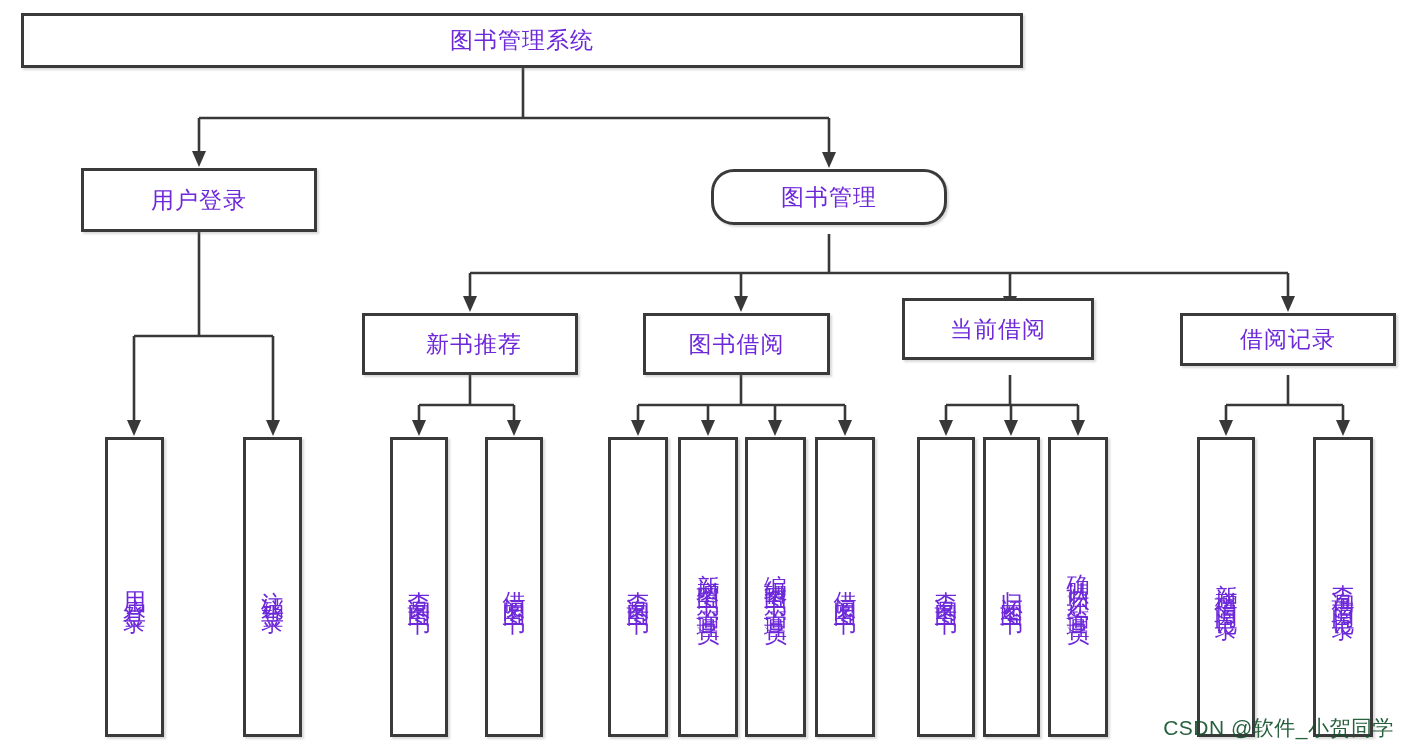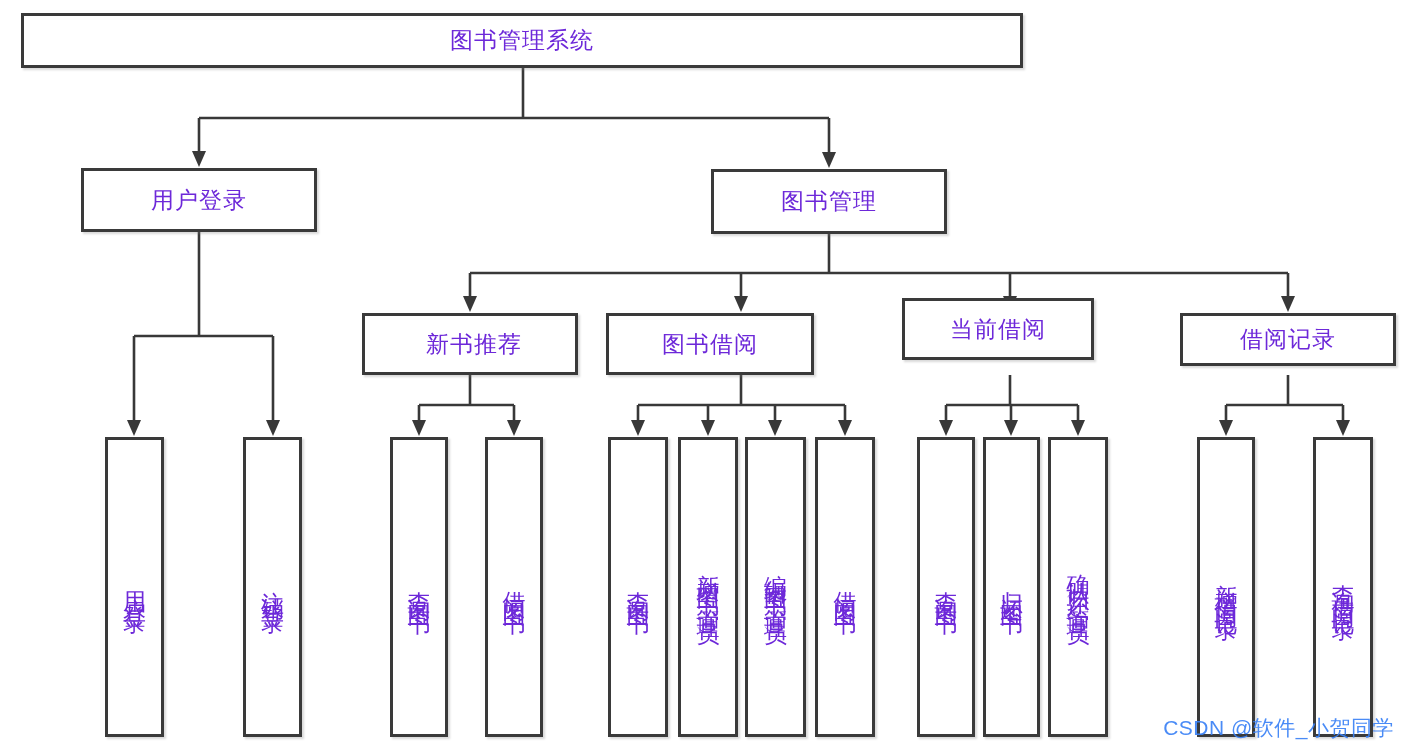--- a/index.html
+++ b/index.html
@@ -41,21 +41,21 @@
     text-orientation: mixed;
     font-size: 23px;
     letter-spacing: 7px;
     line-height: 1.0;
   }
   .watermark {
     position: absolute;
     top: 714px;
     right: 11px;
     font-size: 21px;
-    color: #3b82f6;
+    color: #14532d;
     letter-spacing: 0.5px;
     white-space: nowrap;
     z-index: 3;
     opacity: 0.92;
   }
 </style>
 </head>
 <body>
 
 <div class="stage">
@@ -103,28 +103,28 @@
     </g>
   </svg>
 
   <div class="box hbox" style="left:21px; top:13px; width:1002px; height:55px;">
     <span>图书管理系统</span>
   </div>
 
   <div class="box hbox" style="left:81px; top:168px; width:236px; height:64px;">
     <span>用户登录</span>
   </div>
-  <div class="box hbox" style="left:711px; top:169px; width:236px; height:65px;">
+  <div class="box hbox" style="left:711px; top:169px; width:236px; height:56px;border-radius:23px;">
     <span>图书管理</span>
   </div>
 
   <div class="box hbox" style="left:362px; top:313px; width:216px; height:62px;padding-left:8px;">
     <span>新书推荐</span>
   </div>
-  <div class="box hbox" style="left:606px; top:313px; width:208px; height:62px;">
+  <div class="box hbox" style="left:643px; top:313px; width:187px; height:62px;">
     <span>图书借阅</span>
   </div>
   <div class="box hbox" style="left:902px; top:298px; width:192px; height:62px;">
     <span>当前借阅</span>
   </div>
   <div class="box hbox" style="left:1180px; top:313px; width:216px; height:53px;">
     <span>借阅记录</span>
   </div>
 
   <div class="box vbox" style="left:105px; top:437px; width:59px; height:300px;">

